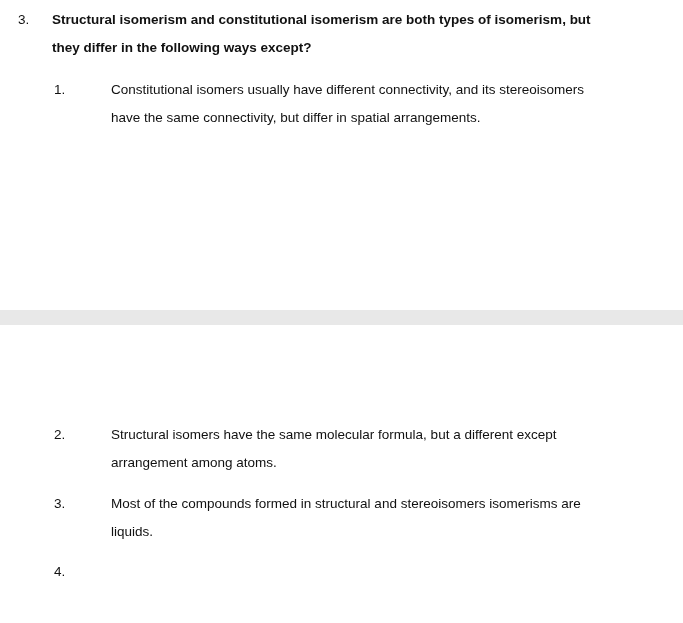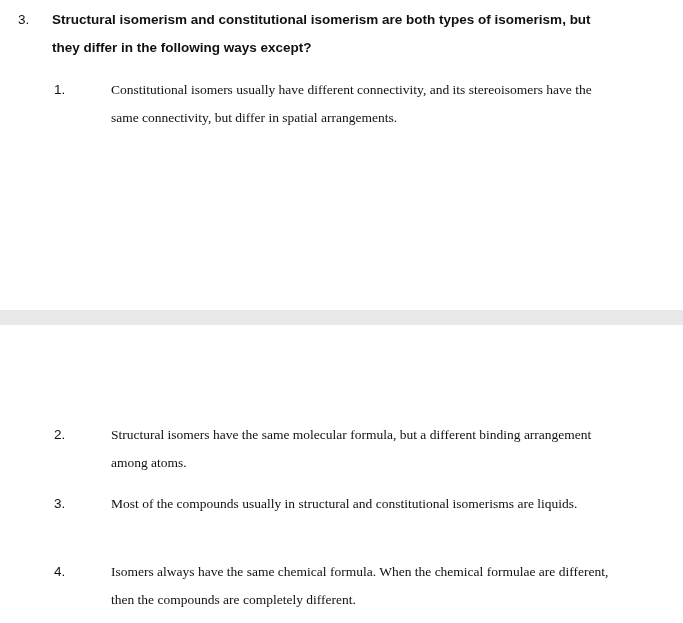--- a/index.html
+++ b/index.html
@@ -40,21 +40,20 @@
     display: flex;
     align-items: flex-start;
     padding-left: 54px;
   }
   .option-number {
     width: 57px;
     flex: 0 0 57px;
   }
   .option-text {
     width: 500px;
-    font-family: Liberation Serif, serif;
   }
   .option-1 { top: 76px; }
   .option-2 { top: 421px; }
   .option-3 { top: 490px; }
   .option-4 { top: 558px; }
   .page-break {
     position: absolute;
     left: 0;
     top: 310px;
     width: 683px;
@@ -73,26 +72,25 @@
 
   <div class="option-row option-1">
     <span class="option-number">1.</span>
     <div class="option-text">Constitutional isomers usually have different connectivity, and its stereoisomers have the same connectivity, but differ in spatial arrangements.</div>
   </div>
 
   <div class="page-break" style="background: rgb(232, 232, 232);"></div>
 
   <div class="option-row option-2">
     <span class="option-number">2.</span>
-    <div class="option-text">Structural isomers have the same molecular formula, but a different binding arrangement among atoms.</div>
+    <div class="option-text">Structural isomers have the same molecular formula, but a different except arrangement among atoms.</div>
   </div>
 
   <div class="option-row option-3">
     <span class="option-number">3.</span>
-    <div class="option-text">Most of the compounds usually in structural and constitutional isomerisms are liquids.</div>
+    <div class="option-text">Most of the compounds formed in structural and stereoisomers isomerisms are liquids.</div>
   </div>
 
   <div class="option-row option-4">
     <span class="option-number">4.</span>
-    <div class="option-text">Isomers always have the same chemical formula. When the chemical formulae are different, then the compounds are completely different.</div>
   </div>
 
 </div>
 
 </body></html>

